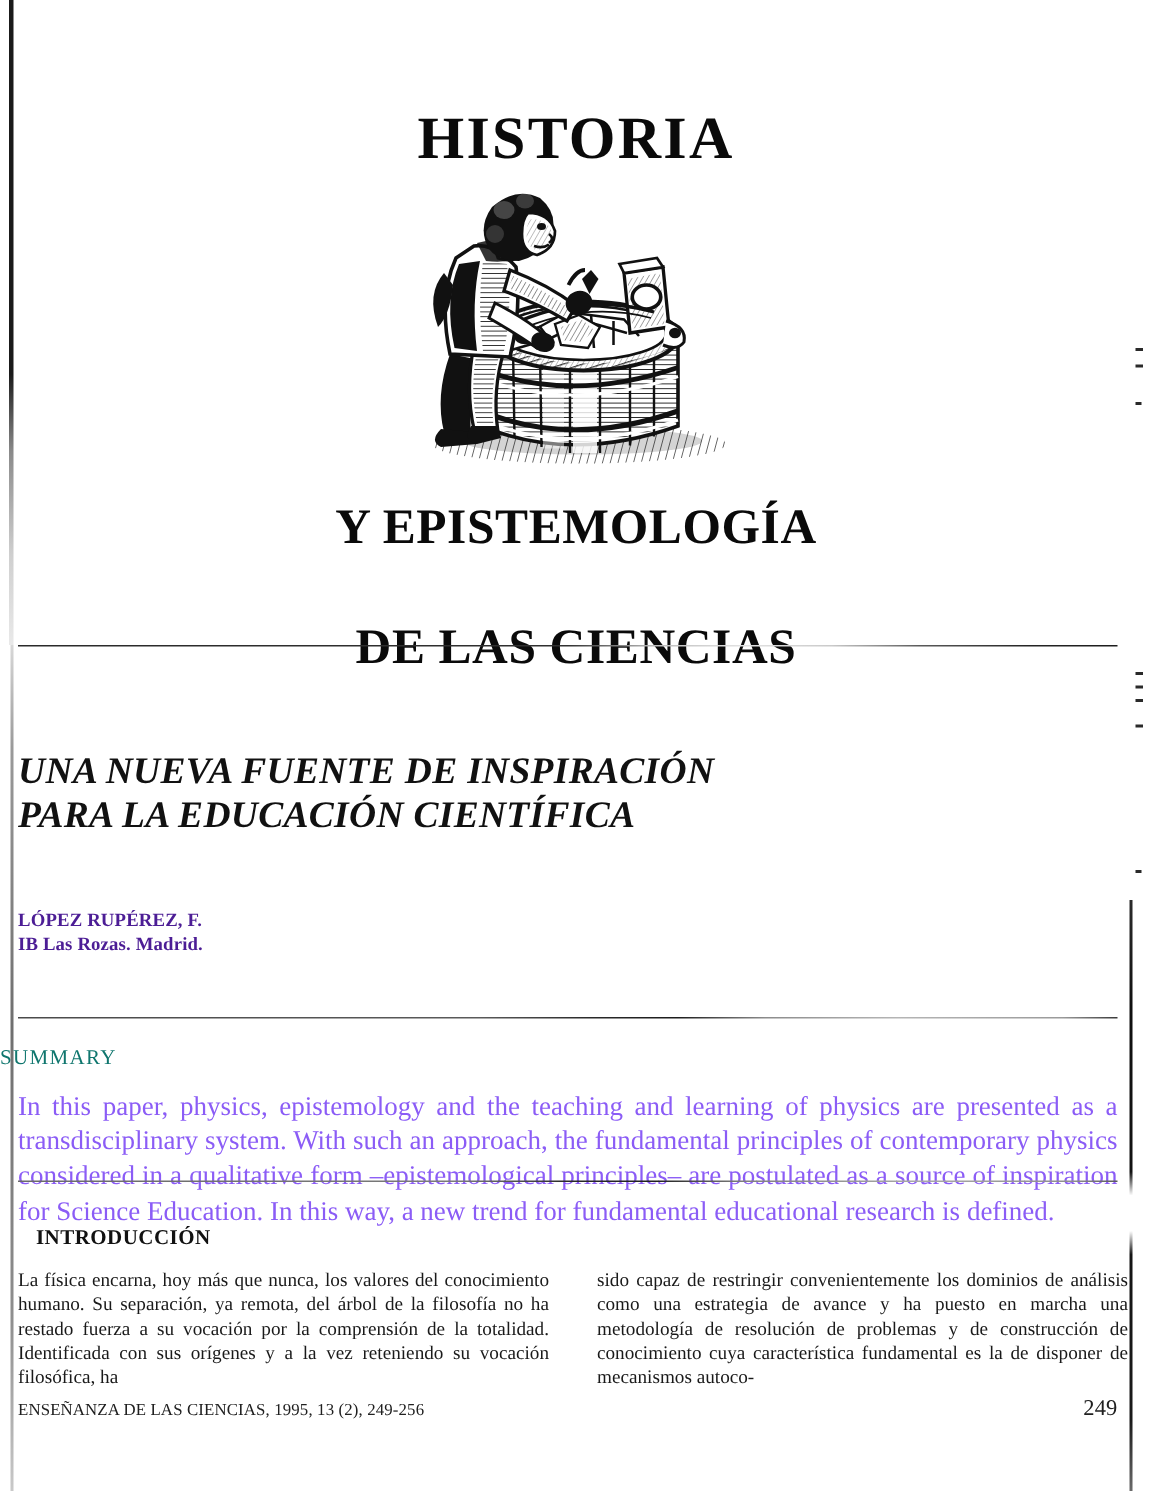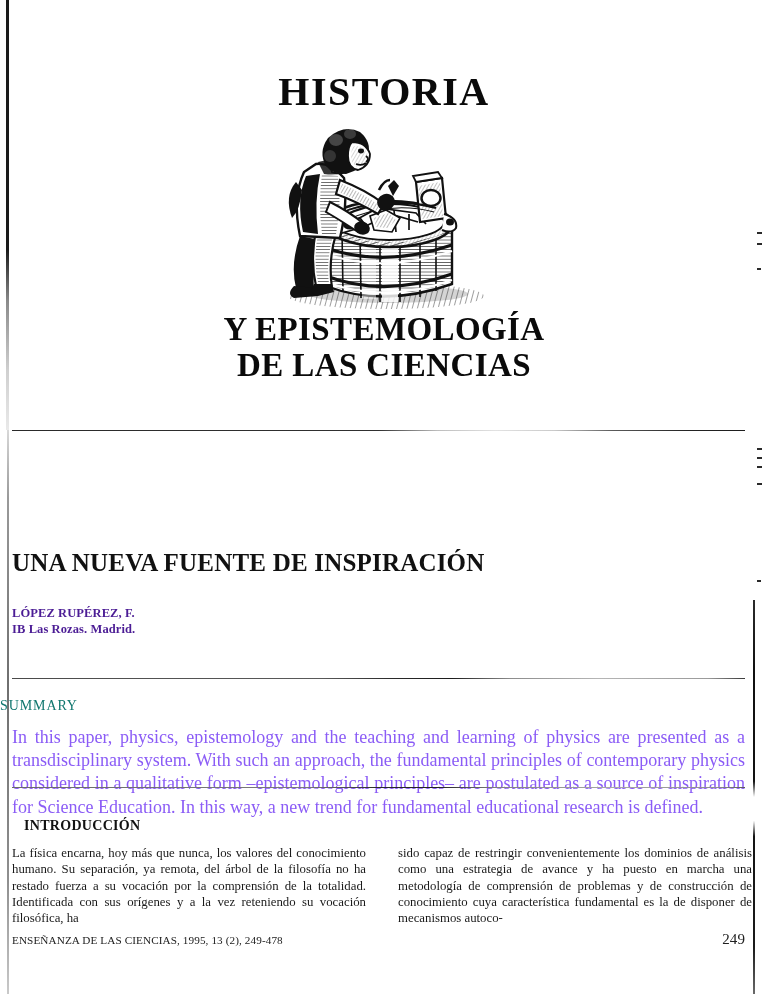--- a/index.html
+++ b/index.html
@@ -82,27 +82,29 @@
     right: 0;
     top: 312px;
     text-align: center;
   }
   .masthead-line2 {
     font-weight: bold;
     font-size: 33px;
     letter-spacing: 0.4px;
     line-height: 1.08;
     color: #0a0a0a;
+    margin-top: 23px;
   }
   .masthead-line3 {
     font-weight: bold;
     font-size: 33px;
     letter-spacing: 0.4px;
     line-height: 1.08;
     color: #0a0a0a;
+    margin-top: 44px;
   }
 
   
   .rule {
     position: absolute;
     height: 1.4px;
     background: #2e2e2e;
   }
   .rule.faded {
     background: linear-gradient(to right, #2a2a2a 0%, #303030 50%, #bdbdbd 58%, #e2e2e2 66%, #cacaca 74%, #5a5a5a 82%, #242424 92%, #1d1d1d 100%);
@@ -111,27 +113,28 @@
     background: linear-gradient(to right, #4a4a4a 0%, #5a5a5a 42%, #2a2a2a 52%, #1c1c1c 60%, #8c8c8c 68%, #b5b5b5 80%, #9a9a9a 95%, #3a3a3a 100%);
   }
   .rule.faded3 {
     background: linear-gradient(to right, #6a6a6a 0%, #7a7a7a 40%, #2a2a2a 50%, #202020 58%, #7f7f7f 66%, #a8a8a8 82%, #8e8e8e 96%, #5a5a5a 100%);
   }
 
   
   .article-title {
     position: absolute;
     left: 12px;
-    top: 548px;
+    top: 500px;
     width: 600px;
     font-weight: bold;
     font-size: 25px;
     line-height: 1.16;
     letter-spacing: 0.2px;
     color: #111111;
+    font-style: italic;
   }
   .article-title .t-line { display: block; }
 
   
   .author-block {
     position: absolute;
     left: 12px;
     top: 605px;
     font-weight: bold;
     font-size: 12.5px;
@@ -339,20 +342,21 @@
 
 <div class="masthead-lower">
   <div class="masthead-line2">Y EPISTEMOLOGÍA</div>
   <div class="masthead-line3">DE LAS CIENCIAS</div>
 </div>
 
 <div class="rule faded" style="left:12px; top:430px; width:733px;"></div>
 
 <div class="article-title">
   <span class="t-line">UNA NUEVA FUENTE DE INSPIRACIÓN</span>
+  <span class="t-line">PARA LA EDUCACIÓN CIENTÍFICA</span>
 </div>
 
 <div class="author-block">
   <span>LÓPEZ RUPÉREZ, F.</span>
   <span>IB Las Rozas. Madrid.</span>
 </div>
 
 <div class="rule faded2" style="left:12px; top:678px; width:733px;"></div>
 
 <div class="summary-heading">SUMMARY</div>
@@ -360,20 +364,20 @@
 
 <div class="rule faded3" style="left:12px; top:787px; width:733px;"></div>
 
 <div class="intro-heading">INTRODUCCIÓN</div>
 
 <div class="columns">
   <div class="col">
     <p>La física encarna, hoy más que nunca, los valores del conocimiento humano. Su separación, ya remota, del árbol de la filosofía no ha restado fuerza a su vocación por la comprensión de la totalidad. Identificada con sus orígenes y a la vez reteniendo su vocación filosófica, ha</p>
   </div>
   <div class="col">
-    <p>sido capaz de restringir convenientemente los dominios de análisis como una estrategia de avance y ha puesto en marcha una metodología de comprensión de problemas y de construcción de conocimiento cuya característica fundamental es la de disponer de mecanismos autoco-</p>
+    <p>sido capaz de restringir convenientemente los dominios de análisis como una estrategia de avance y ha puesto en marcha una metodología de resolución de problemas y de construcción de conocimiento cuya característica fundamental es la de disponer de mecanismos autoco-</p>
   </div>
 </div>
 
 <div class="footer">
-  <span>ENSEÑANZA DE LAS CIENCIAS, 1995, 13 (2), 249-478</span>
+  <span>ENSEÑANZA DE LAS CIENCIAS, 1995, 13 (2), 249-256</span>
   <span class="footer-page">249</span>
 </div>
 
 </body></html>

